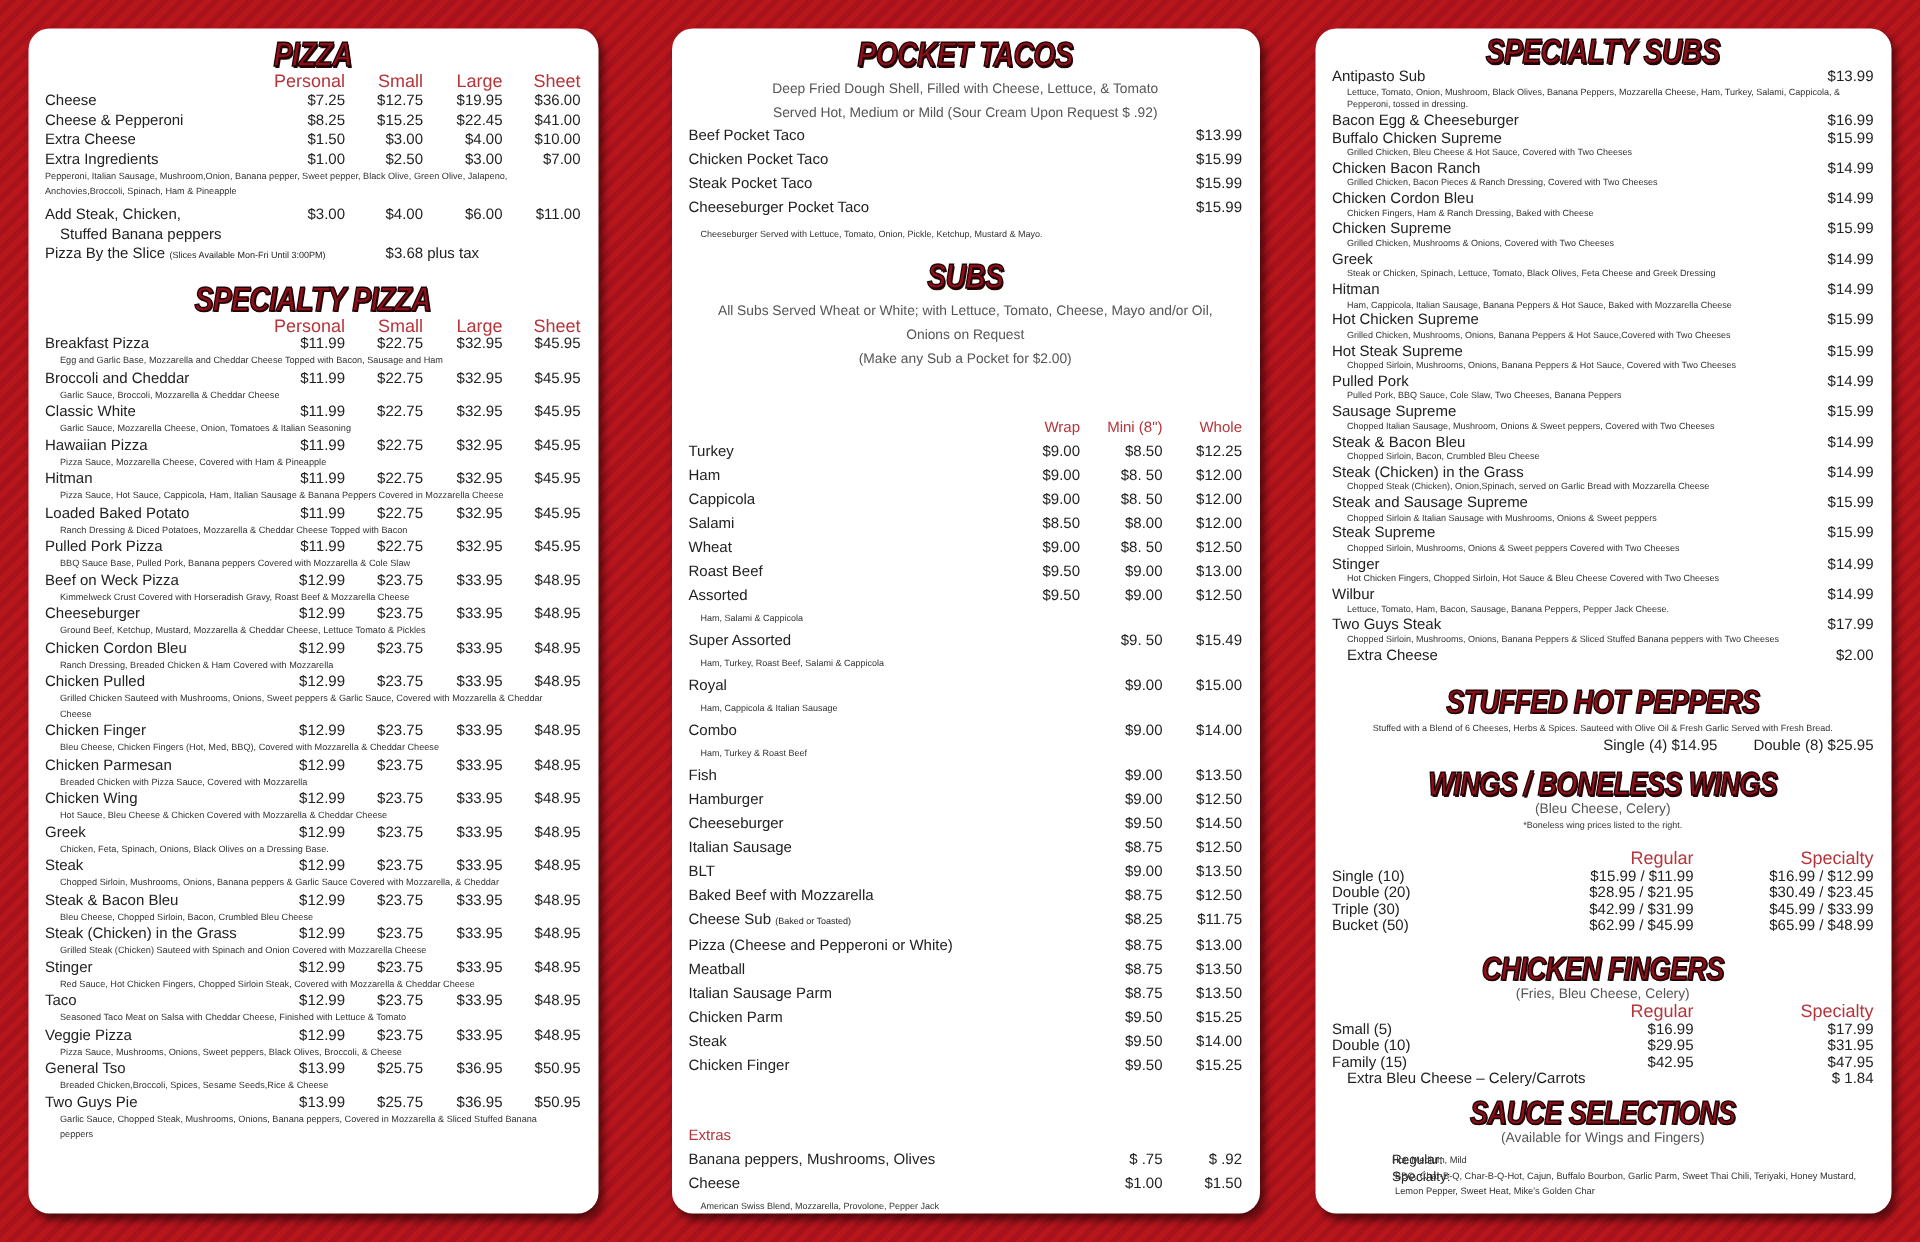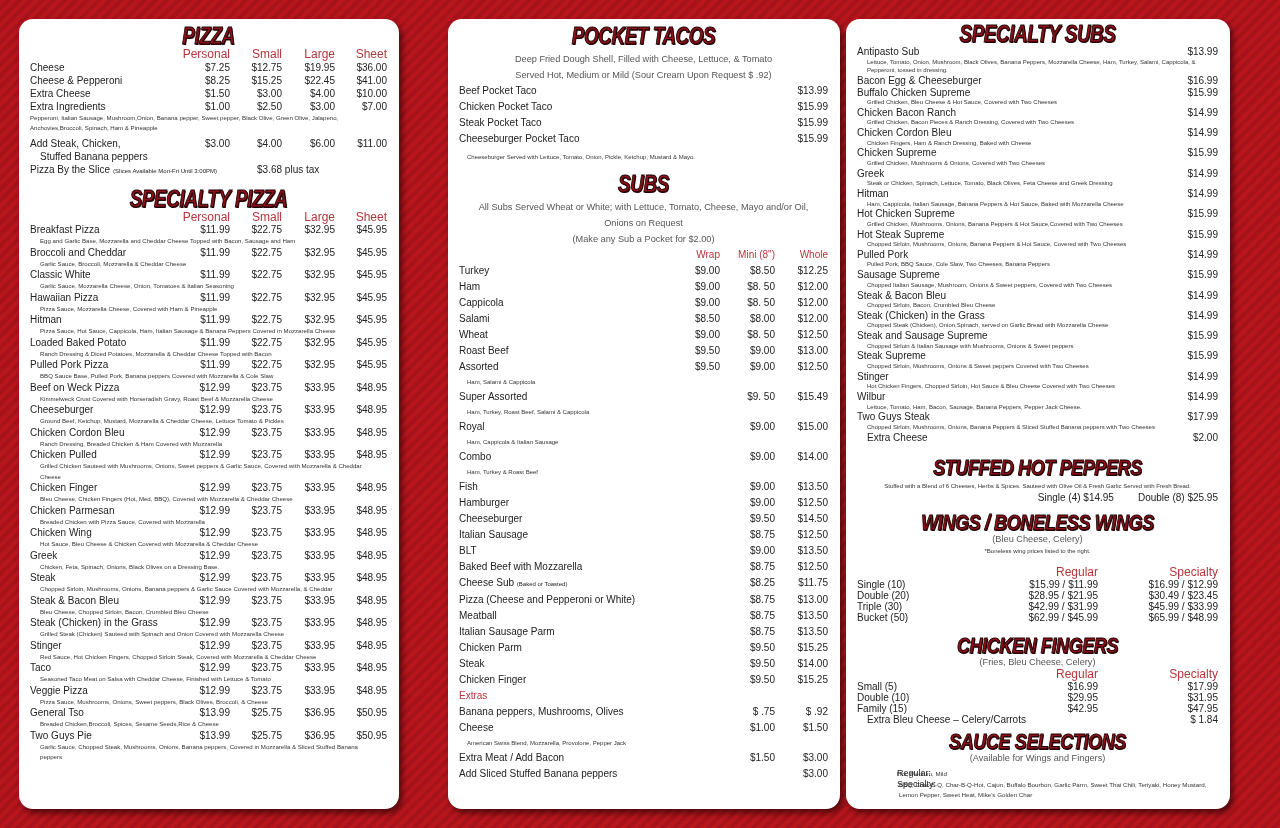--- a/index.html
+++ b/index.html
@@ -15,21 +15,21 @@
     position: absolute;
     top: 19px;
     height: 790px;
     background: #fff;
     border-radius: 14px;
     box-shadow: 3px 4px 6px rgba(0,0,0,0.55);
     overflow: hidden;
   }
   #p1 { left: 19px; width: 380px; padding: 6px 12px 0 11px; }
   #p2 { left: 448px; width: 392px; padding: 6px 12px 0 11px; }
-  #p3 { left: 846px; width: 384px; padding: 4px 12px 0 11px; }
+  #p3 { left: 877px; width: 384px; padding: 4px 12px 0 11px; }
 
   .title {
     font-family: "Liberation Sans", "DejaVu Sans", sans-serif;
     font-weight: 900;
     font-style: italic;
     text-align: center;
     color: #8e0f18;
     letter-spacing: -0.5px;
     transform: scaleX(0.82);
     -webkit-text-stroke: 1px #1a0406;
@@ -79,21 +79,21 @@
     color: #555;
     line-height: 16px;
   }
   .sr { display: flex; font-size: 10px; line-height: 16px; }
   .sr .name { flex: 1; white-space: nowrap; }
   .sr .name small { font-size: 6px; }
   .sc1 { width: 50px; text-align: right; }
   .sc2 { width: 55px; text-align: right; }
   .sc3 { width: 53px; text-align: right; }
   .sdesc { font-size: 6px; line-height: 14px; color: #333; padding-left: 8px; }
-  .red { color: #b5353b; }
+  .red { color: #b5353b; margin-top: 31px; }
 
   
   .ss .row { line-height: 11.5px; }
   .ss .desc { font-size: 6px; line-height: 8.8px; padding-left: 10px; }
   .ss .row .p { width: 60px; text-align: right; }
 
   .small-center { text-align: center; font-size: 6px; color: #333; line-height: 9px; }
   .med-center { text-align: center; font-size: 9.2px; color: #555; line-height: 11px; }
 
   .wtbl .row { line-height: 11px; }

